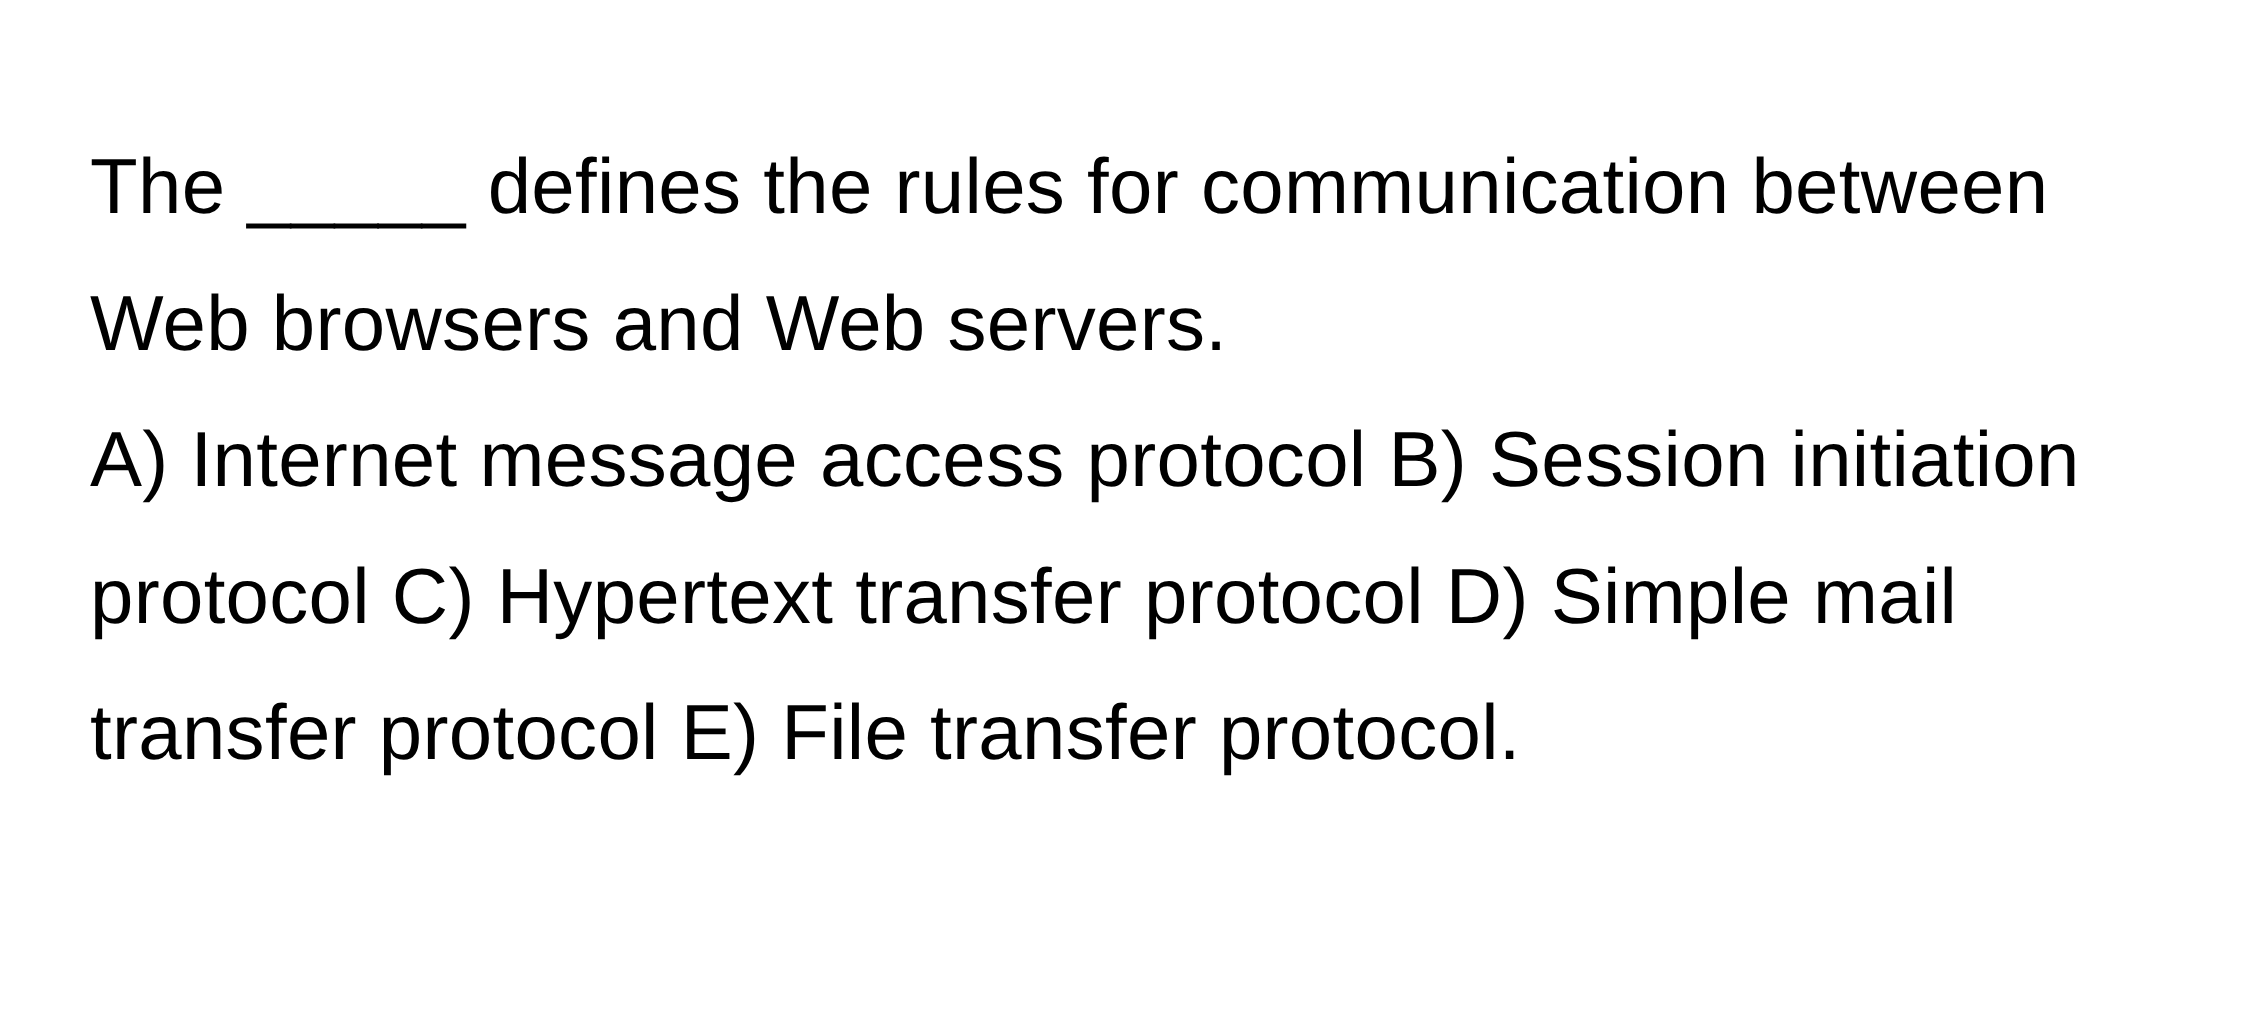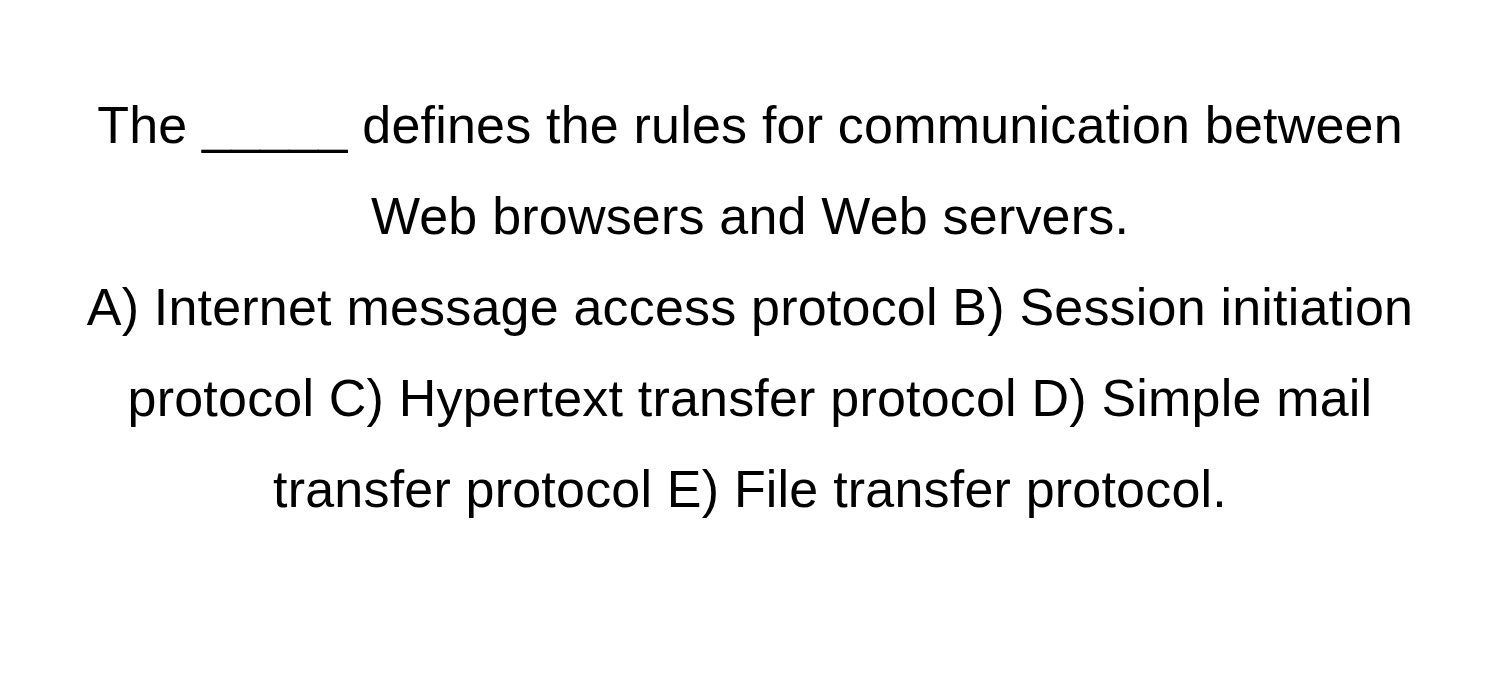--- a/index.html
+++ b/index.html
@@ -9,21 +9,20 @@
     height: 688px;
     background: #ffffff;
     font-family: -apple-system, BlinkMacSystemFont, "Segoe UI", Helvetica, Arial, sans-serif;
     color: #000000;
   }
   .page {
     box-sizing: border-box;
     width: 1500px;
     height: 504px;
     padding: 80px 60px 60px 60px;
-    text-align: center;
   }
   .question-text {
     font-size: 52px;
     line-height: 1.75;
     font-weight: 400;
     letter-spacing: 0.2px;
     word-wrap: break-word;
   }
   .question-text span {
     display: inline;

